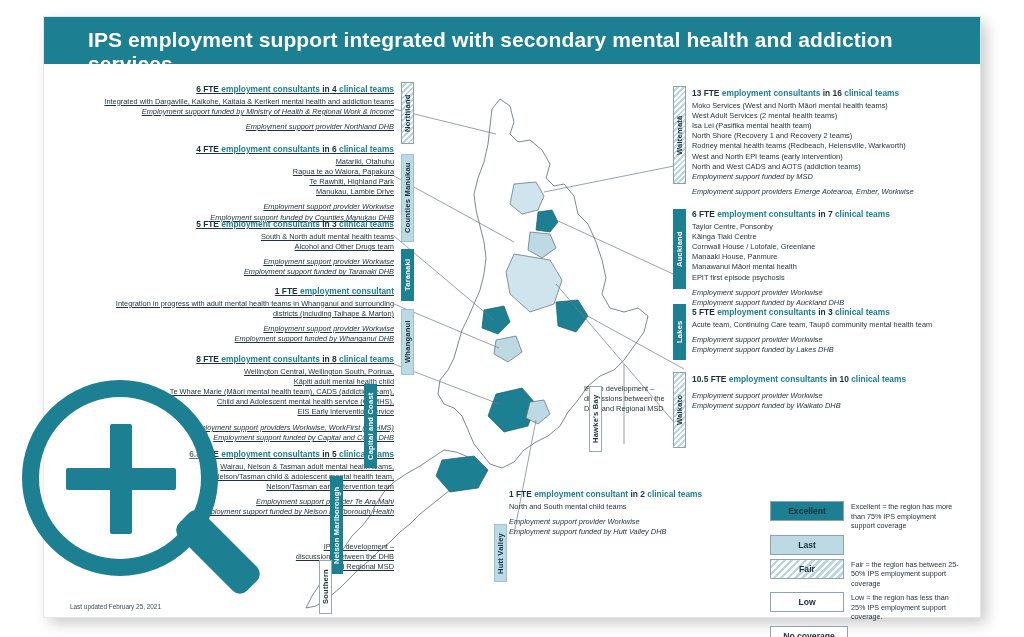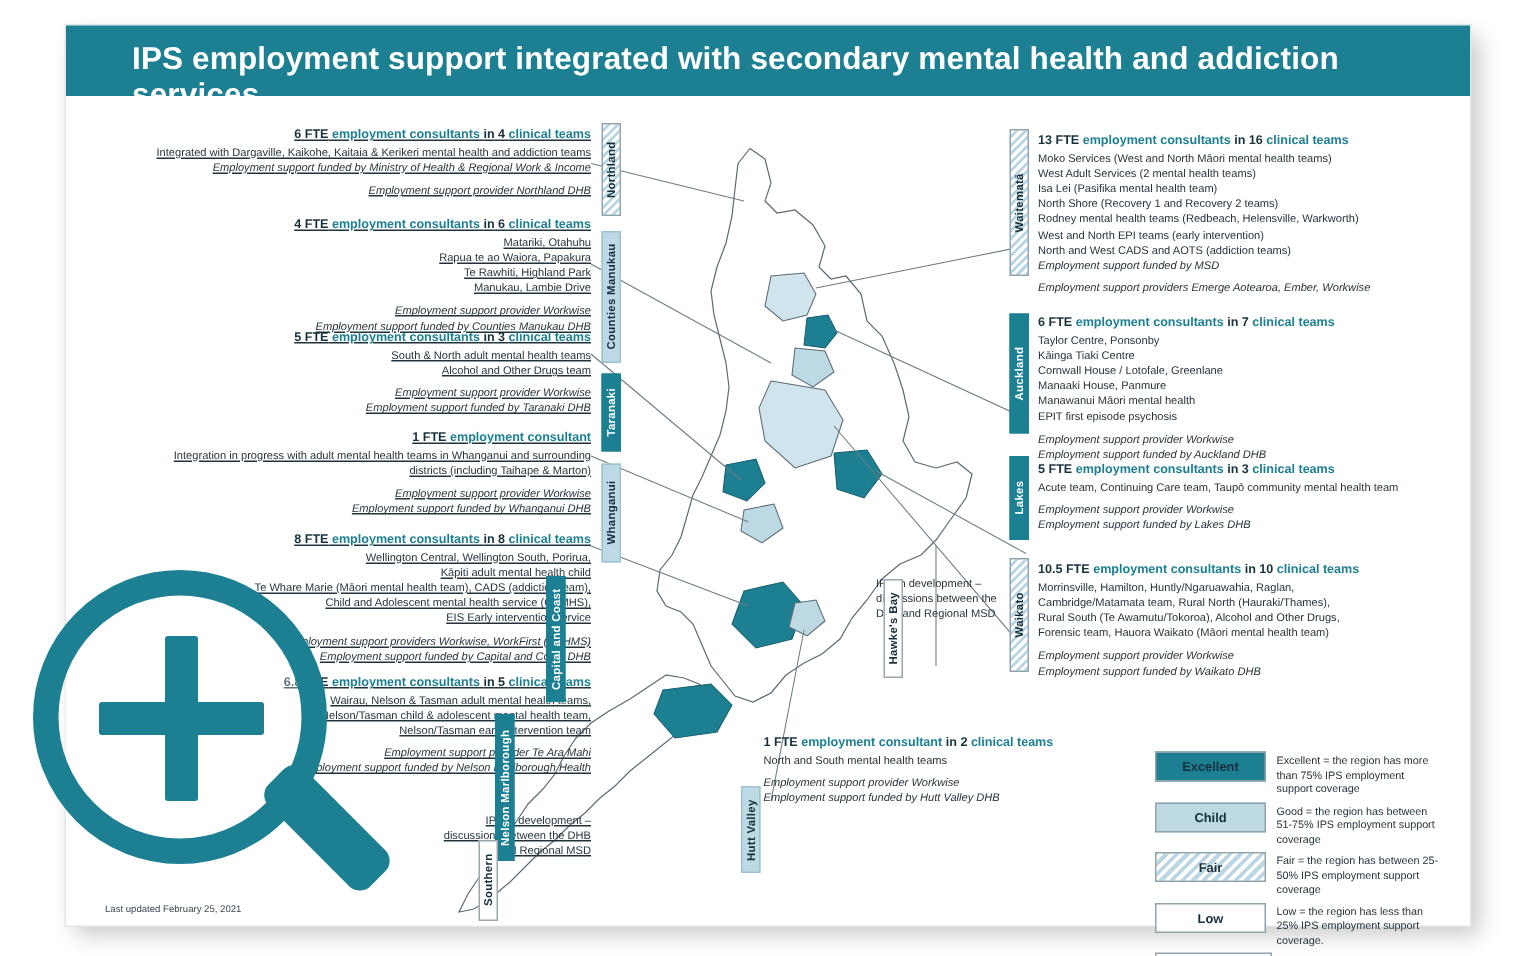--- a/index.html
+++ b/index.html
@@ -246,21 +246,21 @@
       </div>
 
       <div class="callout left" style="left:465px;top:425px;width:240px;">
         <div class="hd">
           <span>1 FTE</span>
           <span class="teal">employment consultant</span>
           <span>in</span>
           <span>2</span>
           <span class="teal">clinical teams</span>
         </div>
-        <div class="body">North and South mental health teams</div>
+        <div class="body">North and South mental child teams</div>
         <div class="prov">Employment support provider Workwise</div>
         <div class="prov" style="margin-top:0">Employment support funded by Hutt Valley DHB</div>
       </div>
 
       <div class="callout left" style="left:540px;top:320px;width:110px;">
         <div class="body" style="white-space:pre-line">IPS in development –
 discussions between the
 DHB and Regional MSD</div>
       </div>
 
@@ -315,24 +315,20 @@
       </div>
 
       <div class="callout left" style="left:648px;top:310px;width:285px;">
         <div class="hd">
           <span>10.5 FTE</span>
           <span class="teal">employment consultants</span>
           <span>in</span>
           <span>10</span>
           <span class="teal">clinical teams</span>
         </div>
-        <div class="body" style="white-space:pre-line">Morrinsville, Hamilton, Huntly/Ngaruawahia, Raglan,
-Cambridge/Matamata team, Rural North (Hauraki/Thames),
-Rural South (Te Awamutu/Tokoroa), Alcohol and Other Drugs,
-Forensic team, Hauora Waikato (Māori mental health team)</div>
         <div class="prov">Employment support provider Workwise</div>
         <div class="prov" style="margin-top:0">Employment support funded by Waikato DHB</div>
       </div>
 
       <div class="vlabel v-fair" style="left:357px;top:18px;width:13px;height:62px;">Northland</div>
       <div class="vlabel v-good" style="left:357px;top:90px;width:13px;height:88px;">Counties Manukau</div>
       <div class="vlabel v-excellent" style="left:357px;top:185px;width:13px;height:52px;">Taranaki</div>
       <div class="vlabel v-good" style="left:357px;top:245px;width:13px;height:66px;">Whanganui</div>
       <div class="vlabel v-excellent" style="left:320px;top:320px;width:13px;height:84px;">Capital and Coast</div>
       <div class="vlabel v-excellent" style="left:286px;top:412px;width:13px;height:98px;">Nelson Marlborough</div>
@@ -343,22 +339,21 @@
       <div class="vlabel v-excellent" style="left:629px;top:240px;width:13px;height:56px;">Lakes</div>
       <div class="vlabel v-fair" style="left:629px;top:308px;width:13px;height:76px;">Waikato</div>
       <div class="vlabel v-none" style="left:545px;top:322px;width:13px;height:66px;">Hawke's Bay</div>
 
       <div class="legend">
         <div class="row">
           <div class="swatch sw-excellent">Excellent</div>
           <div class="desc">Excellent = the region has more than 75% IPS employment support coverage</div>
         </div>
         <div class="row">
-          <div class="swatch sw-good">Child</div>
-          <div class="desc">Good = the region has between 51-75% IPS employment support coverage</div>
+          <div class="swatch sw-good">Last</div>
         </div>
         <div class="row">
           <div class="swatch sw-fair">Fair</div>
           <div class="desc">Fair = the region has between 25-50% IPS employment support coverage</div>
         </div>
         <div class="row">
           <div class="swatch sw-low">Low</div>
           <div class="desc">Low = the region has less than 25% IPS employment support coverage.</div>
         </div>
         <div class="row">

